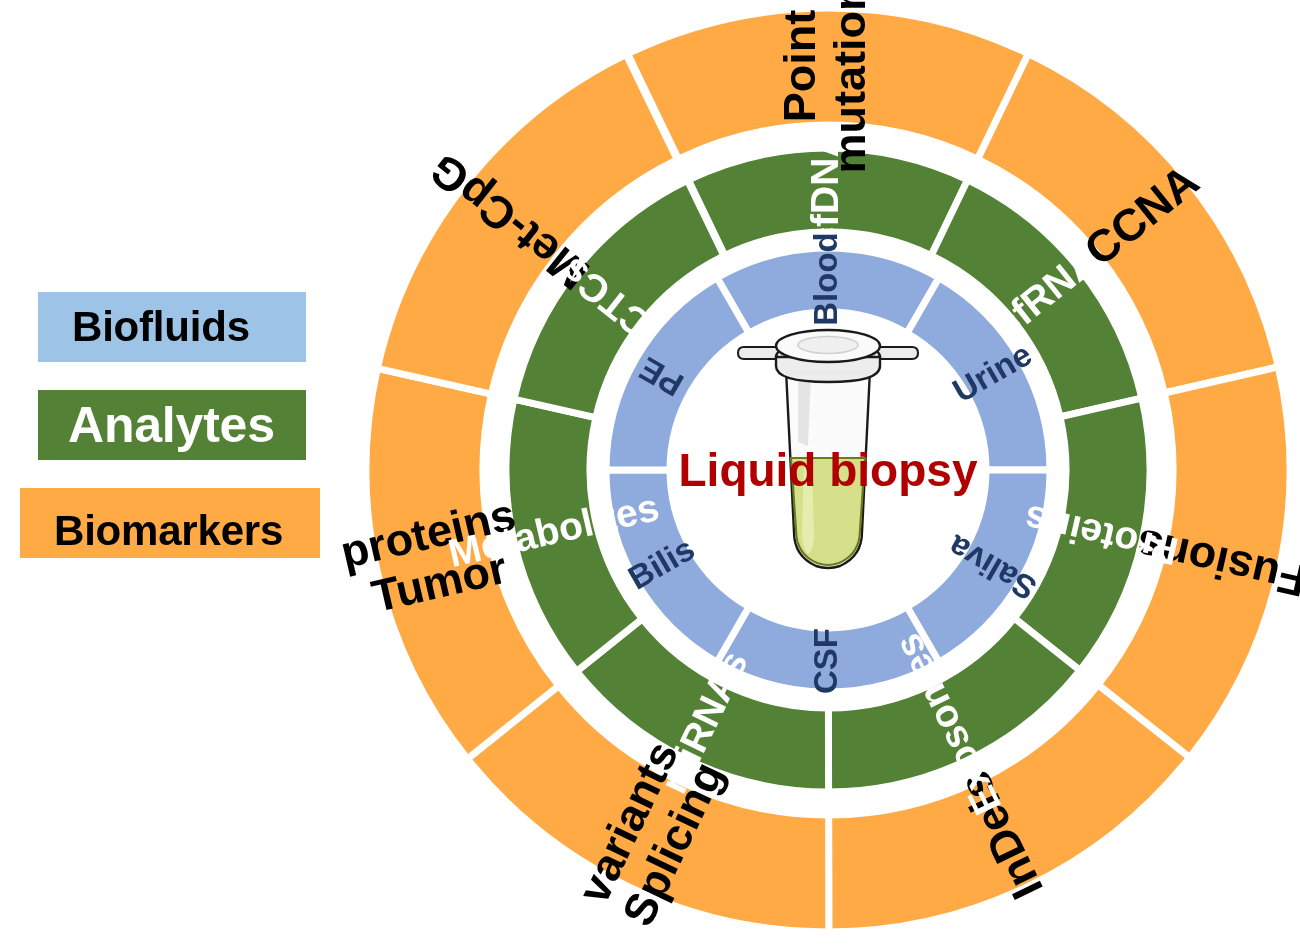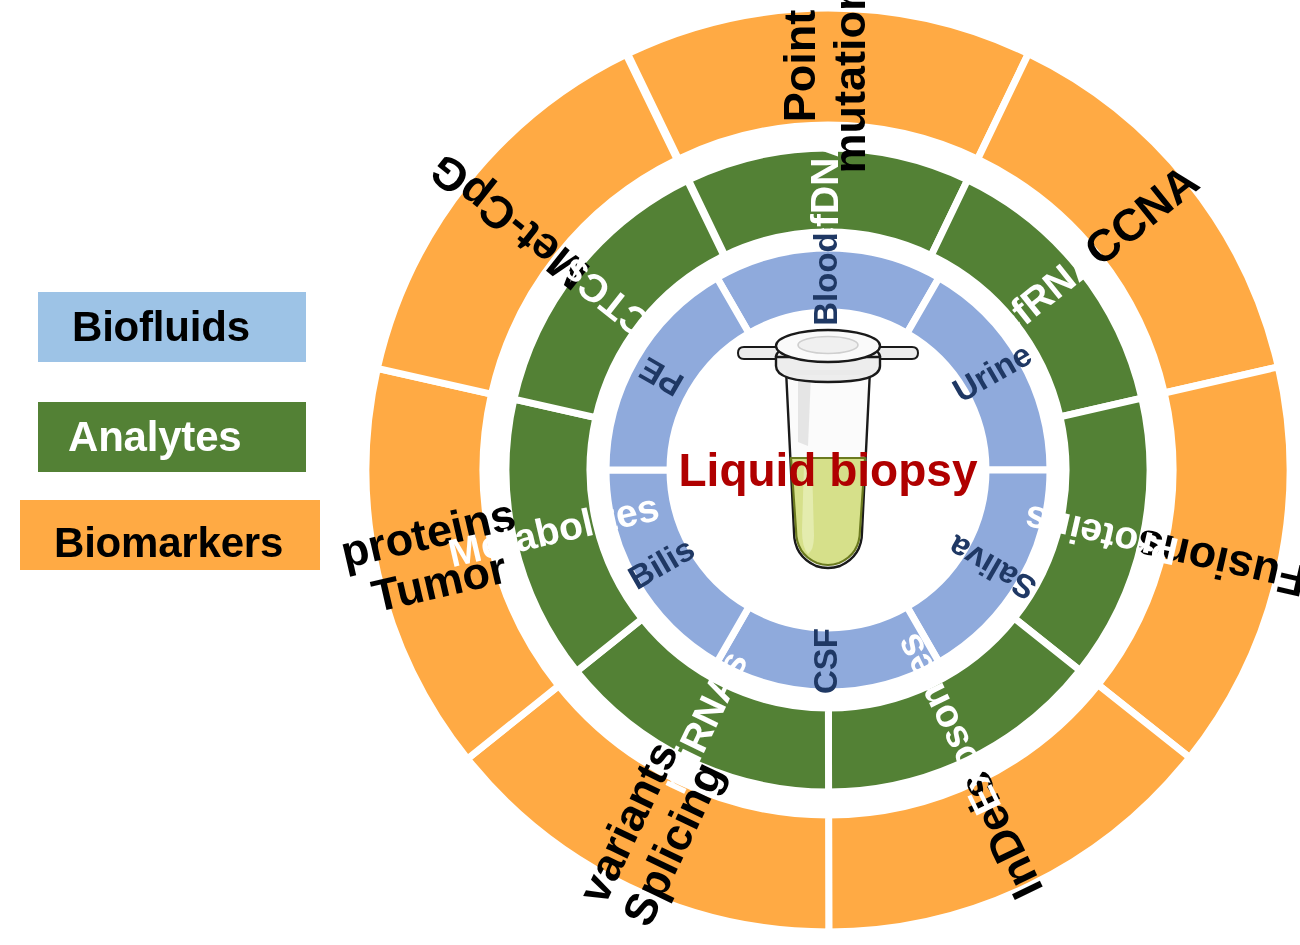--- a/index.html
+++ b/index.html
@@ -8,24 +8,24 @@
     width:1300px;height:945px;overflow:hidden;position:relative;
     font-family:"Liberation Sans","DejaVu Sans",sans-serif;
   }
   #root{position:absolute;inset:0;}
 
   
   .legend{position:absolute;left:38px;top:292px;width:300px;}
   .legend-item{display:flex;align-items:center;justify-content:flex-start;
     box-sizing:border-box;}
   .legend-item span{font-weight:bold;letter-spacing:-0.2px;}
-  #legend-biofluids{width:268px;height:70px;margin-bottom:40px;padding-left:34px;}
+  #legend-biofluids{width:268px;height:70px;margin-bottom:28px;padding-left:34px;}
   #legend-biofluids span{font-size:42px;}
   #legend-analytes{width:268px;height:70px;margin-bottom:28px;padding-left:30px;}
-  #legend-analytes span{font-size:42px;}
+  #legend-analytes span{font-size:50px;}
   #legend-biomarkers{width:300px;height:70px;margin-left:-18px;padding-left:34px;}
   #legend-biomarkers span{font-size:42px;margin-top:16px;}
 
   
   #wheel{position:absolute;left:0;top:0;width:1300px;height:945px;}
   .seg{stroke:#ffffff;stroke-width:7;}
   .arc-label{font-weight:bold;dominant-baseline:middle;text-anchor:middle;}
   .lbl-outer{font-size:45px;fill:#000000;}
   .lbl-mid{font-size:39px;fill:#ffffff;}
   .lbl-inner{font-size:33px;fill:#1F3864;}

